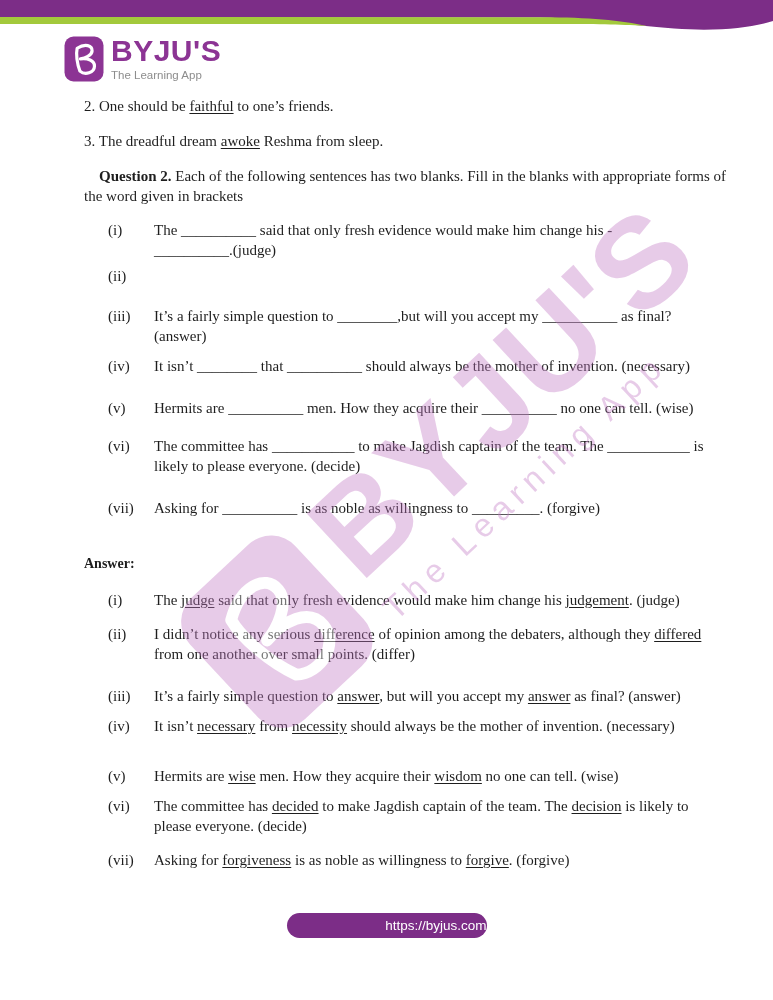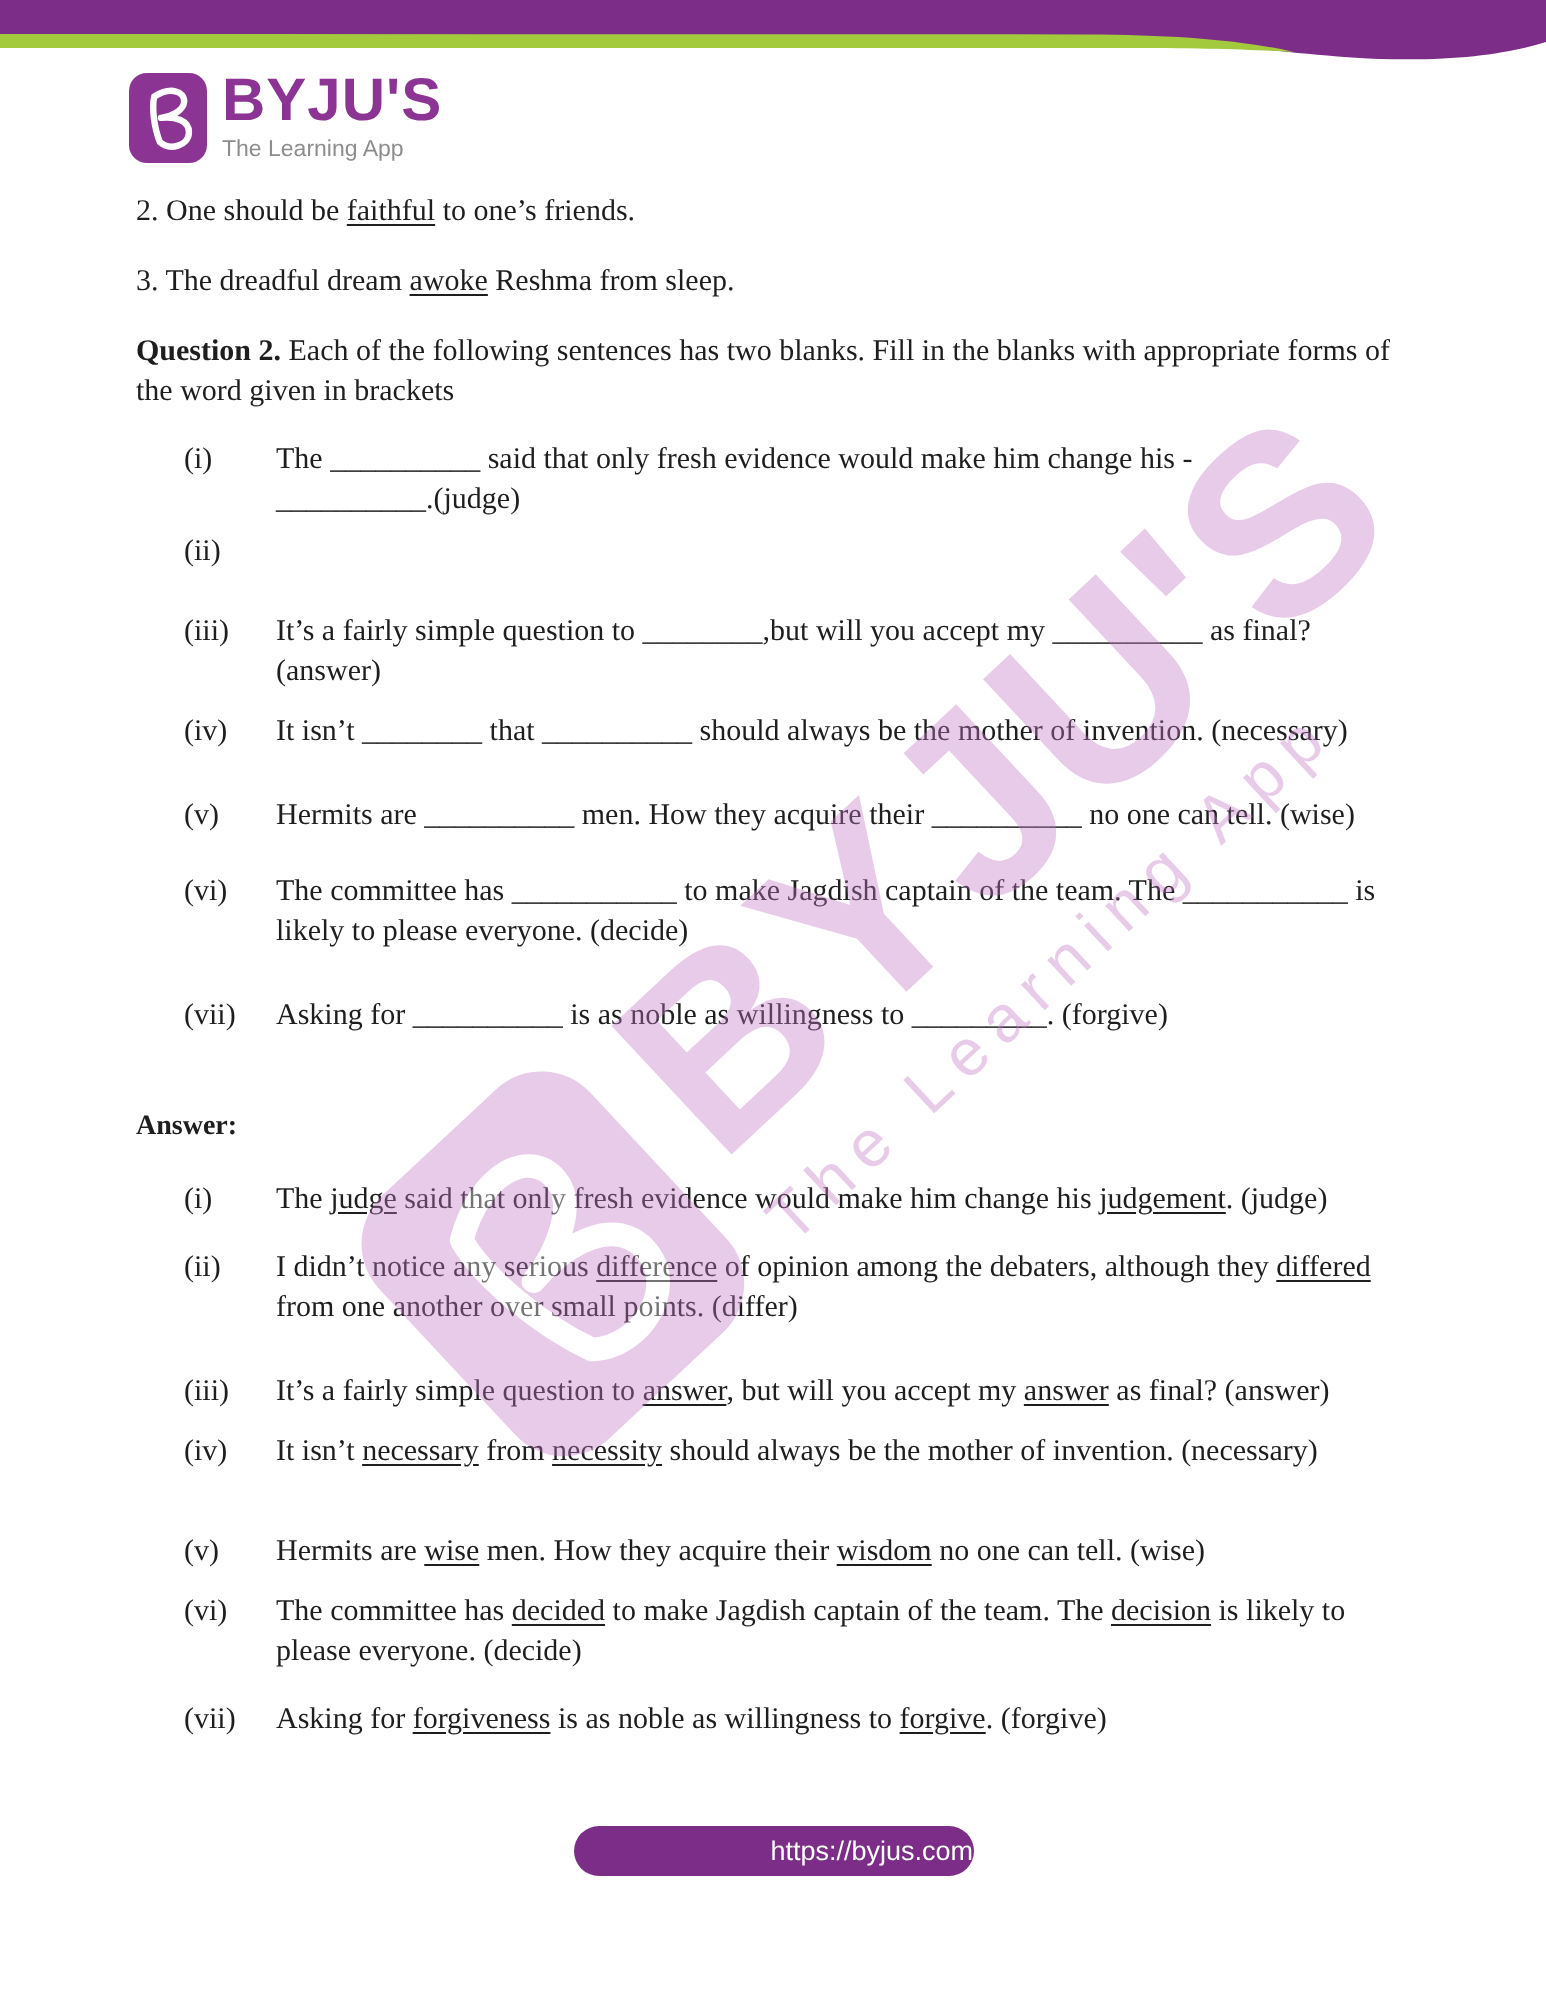--- a/index.html
+++ b/index.html
@@ -17,24 +17,24 @@
   .topbars{position:absolute;top:0;left:0;line-height:0;}
 
   .logo{position:absolute;top:36px;left:64px;display:flex;gap:7px;align-items:flex-start;z-index:2;}
   .logo-mark svg{display:block;}
   .logo-text{display:flex;flex-direction:column;}
   .brand{font-family:"Liberation Sans",sans-serif;font-weight:bold;font-size:30px;
     color:var(--logo-purple,#8c3494);letter-spacing:0.5px;line-height:1;}
   .tagline{font-family:"Liberation Sans",sans-serif;font-size:11.5px;
     color:var(--tagline-gray,#8d8d8d);margin-top:3px;}
 
-  .content{position:absolute;top:96px;left:68px;right:34px;z-index:1;}
+  .content{position:absolute;top:96px;left:84px;right:34px;z-index:1;}
   .intro-line{margin:0 0 15px;line-height:20px;font-size:15px;}
   .q-para{margin:12px 0 14px;line-height:20px;font-size:15px;max-width:645px;}
-  .q-label{font-weight:bold;}
+  .q-label{font-weight:bold;margin-left:15px;}
   .section-head{font-weight:bold;font-size:14px;margin:36px 0 16px;line-height:20px;}
 
   .row{display:flex;padding-left:24px;line-height:20px;font-size:15px;}
   .num{width:46px;flex:none;}
   .text{max-width:620px;}
   .u{text-decoration:underline;text-underline-offset:2px;}
 
   #q-list .row:nth-child(1){margin-bottom:6px;}
   #q-list .row:nth-child(2){margin-bottom:20px;}
   #q-list .row:nth-child(3){margin-bottom:10px;}

